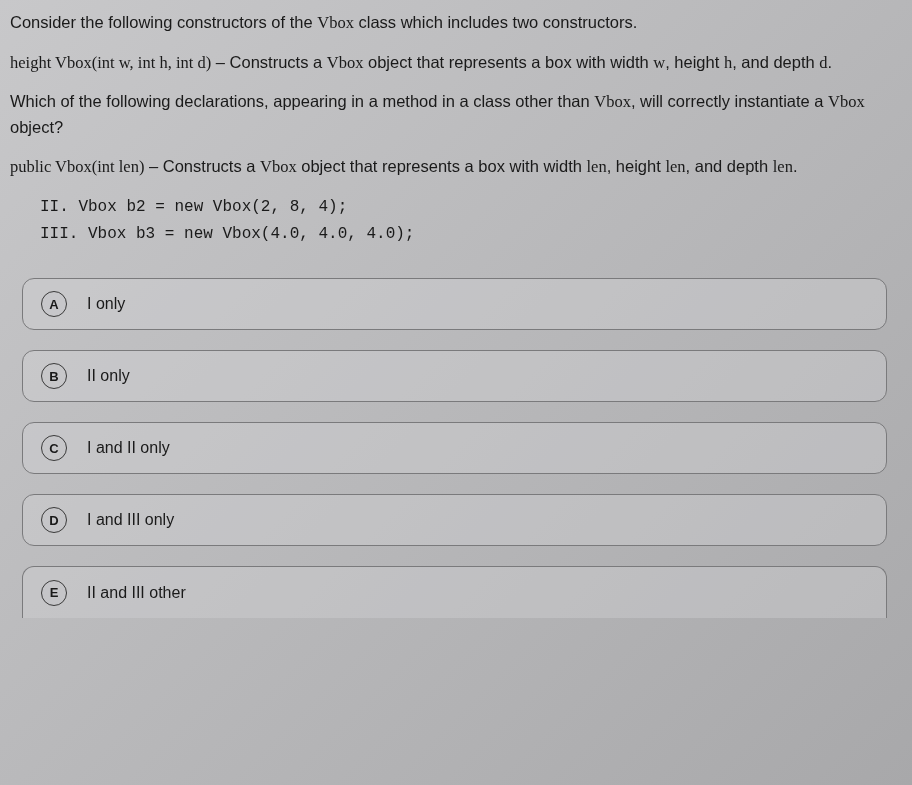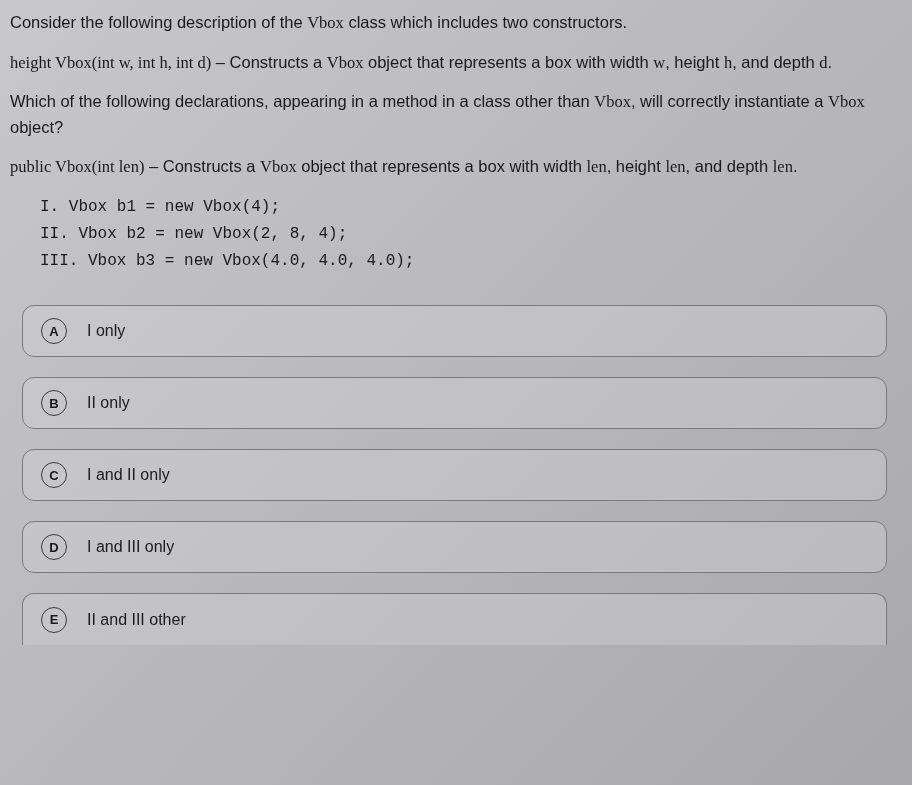--- a/index.html
+++ b/index.html
@@ -76,37 +76,36 @@
       border-bottom-left-radius: 0;
       border-bottom-right-radius: 0;
     }
   </style>
 </head>
 <body>
 
 <div>
 
   <p class="question-text paragraph">
-    <span>Consider the following description of the </span><span class="code">Vbox</span><span> class which includes two constructors.</span>
+    <span>Consider the following constructors of the </span><span class="code">Vbox</span><span> class which includes two constructors.</span>
   </p>
 
   <p class="question-text paragraph">
     <span class="code">height Vbox(int w, int h, int d)</span><span> – Constructs a </span><span class="code">Vbox</span><span> object that represents a box with width </span><span class="code">w</span><span>, height </span><span class="code">h</span><span>, and depth </span><span class="code">d</span><span>.</span>
   </p>
 
   <p class="question-text paragraph">
     <span>Which of the following declarations, appearing in a method in a class other than </span><span class="code">Vbox</span><span>, will correctly instantiate a </span><span class="code">Vbox</span><span> object?</span>
   </p>
 
   <p class="question-text paragraph">
     <span class="code">public Vbox(int len)</span><span> – Constructs a </span><span class="code">Vbox</span><span> object that represents a box with width </span><span class="code">len</span><span>, height </span><span class="code">len</span><span>, and depth </span><span class="code">len</span><span>.</span>
   </p>
 
   <div class="statement-block">
-    <div>  I. Vbox b1 = new Vbox(4);</div>
     <div> II. Vbox b2 = new Vbox(2, 8, 4);</div>
     <div>III. Vbox b3 = new Vbox(4.0, 4.0, 4.0);</div>
   </div>
 
   <div class="options">
     <div class="option">
       <div class="letter-circle">
         <span>A</span>
       </div>
       <span class="answer-text">I only</span>

